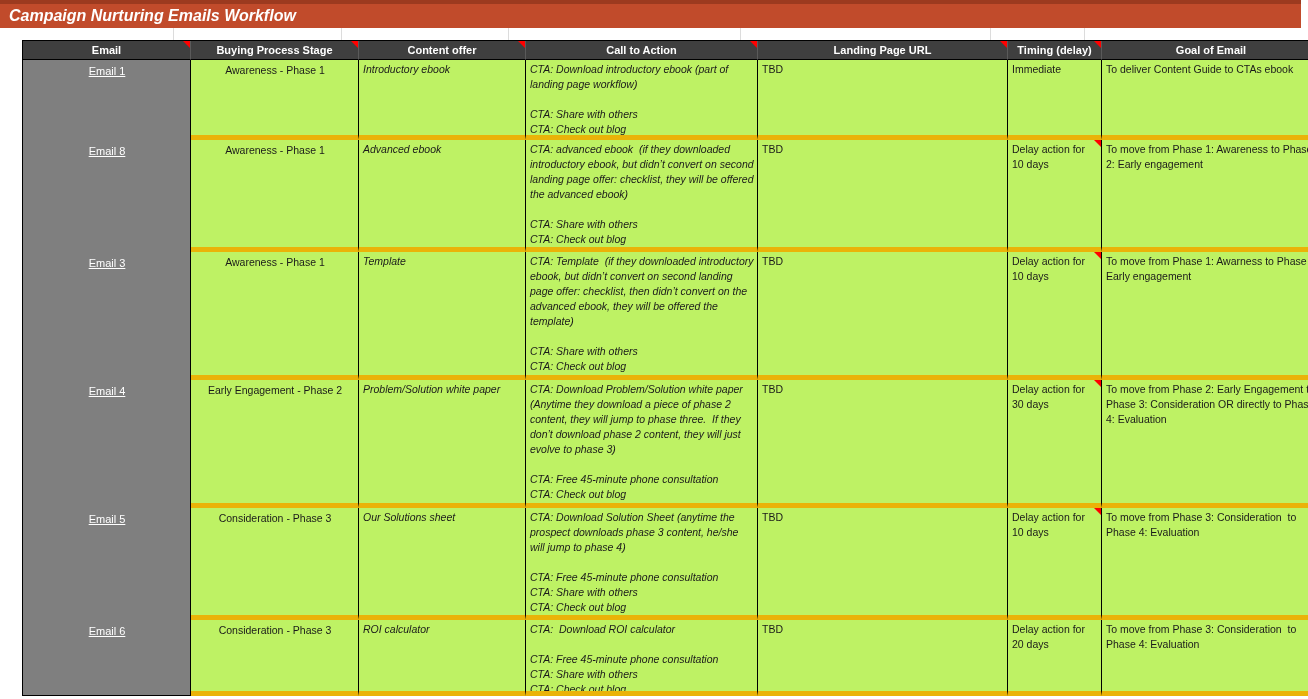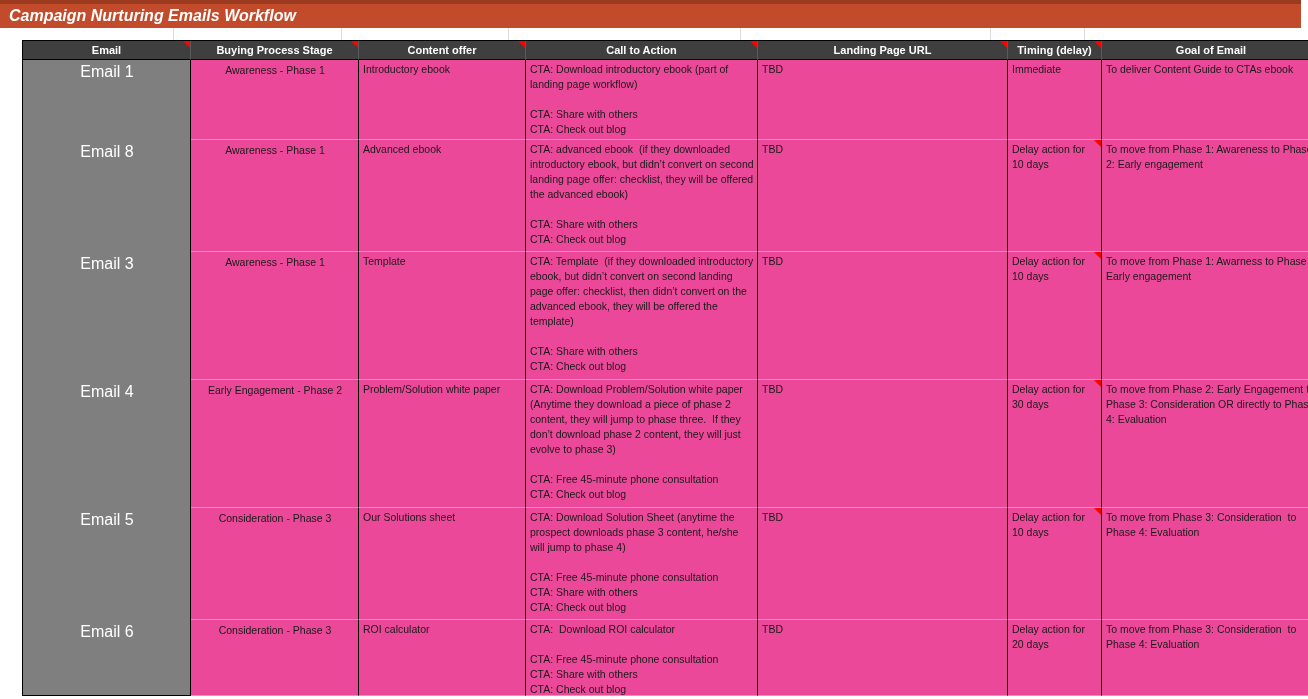--- a/index.html
+++ b/index.html
@@ -23,39 +23,39 @@
     margin-left:22px; width:1301px; box-sizing:border-box;
     display:grid;
     grid-template-columns:168px 168px 167px 232px 250px 94px 222px;
     grid-template-rows:19px 80px 112px 128px 128px 112px 76px;
     border-top:1px solid #000; border-left:1px solid #000;
     background:#ffffff;
   }
   .row { display:contents; }
   .cell {
     position:relative; box-sizing:border-box; overflow:hidden;
-    border-right:1px solid #000; border-bottom:1px solid #eab308;
-    background:#ec4899;
+    border-right:1px solid #000; border-bottom:5px solid #eab308;
+    background:#bef264;
     font-size:10.5px; line-height:15px; padding:2px 3px 0 4px;
     white-space:pre-wrap;
   }
   .hcell {
     position:relative; box-sizing:border-box; overflow:hidden;
     background:#3F3F3F; color:#ffffff; font-weight:bold; font-size:11px;
     text-align:center; line-height:18px; white-space:nowrap;
     border-right:1px solid #5a5a5a; border-bottom:1px solid #000;
   }
   .hcell:last-child { border-right:4px solid #22c55e; }
   .c-email {
     background:#7F7F7F; border-bottom:none; text-align:center; padding-top:4px;
   }
   .c-email.bb { border-bottom:1px solid #000; }
-  .elink { color:#ffffff; cursor:pointer; font-size:16px; }
+  .elink { color:#ffffff; text-decoration:underline; cursor:pointer; font-size:11px; }
   .c-stage { text-align:center; padding-top:3px; }
-  .c-offer, .c-cta { }
+  .c-offer, .c-cta { font-style:italic; }
   .flag {
     position:absolute; top:0; right:0; width:0; height:0;
     border-top:7px solid #FF0000; border-left:7px solid transparent;
   }
 </style>
 </head>
 <body>
 
 <div class="titlebar">
   <span class="title">Campaign Nurturing Emails Workflow</span>

